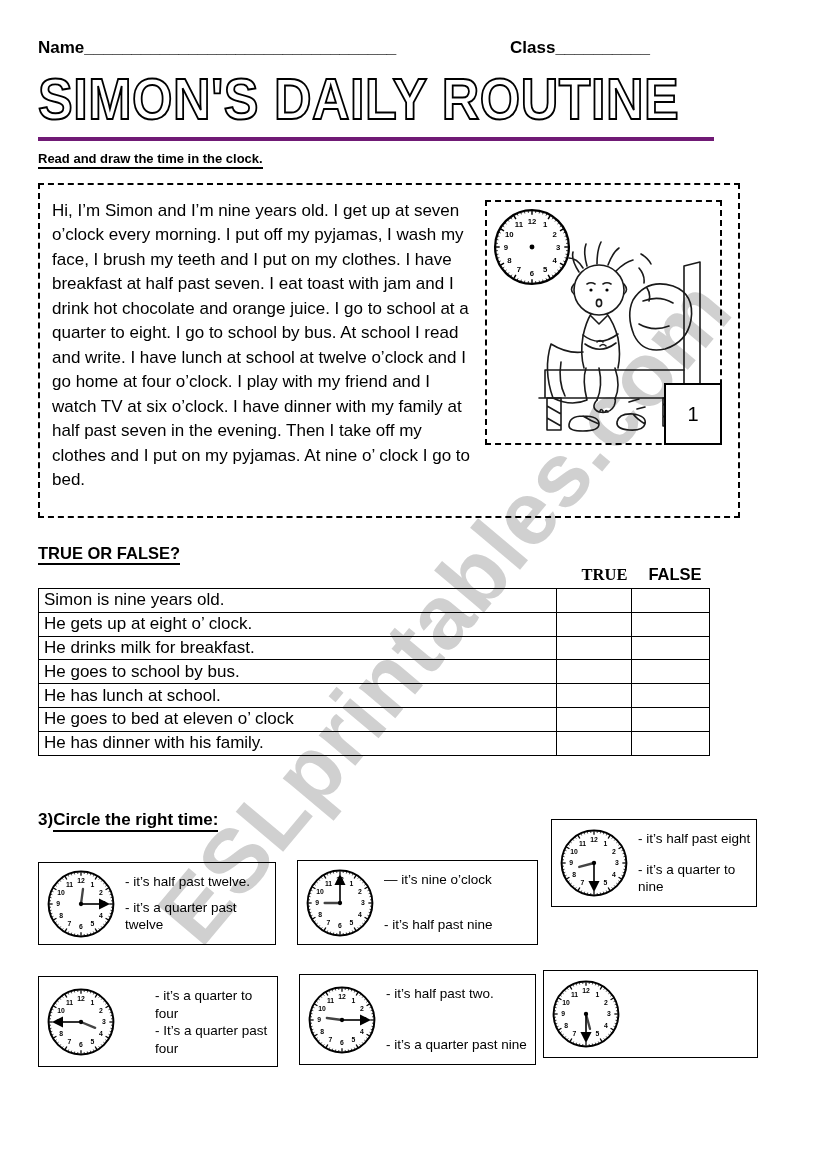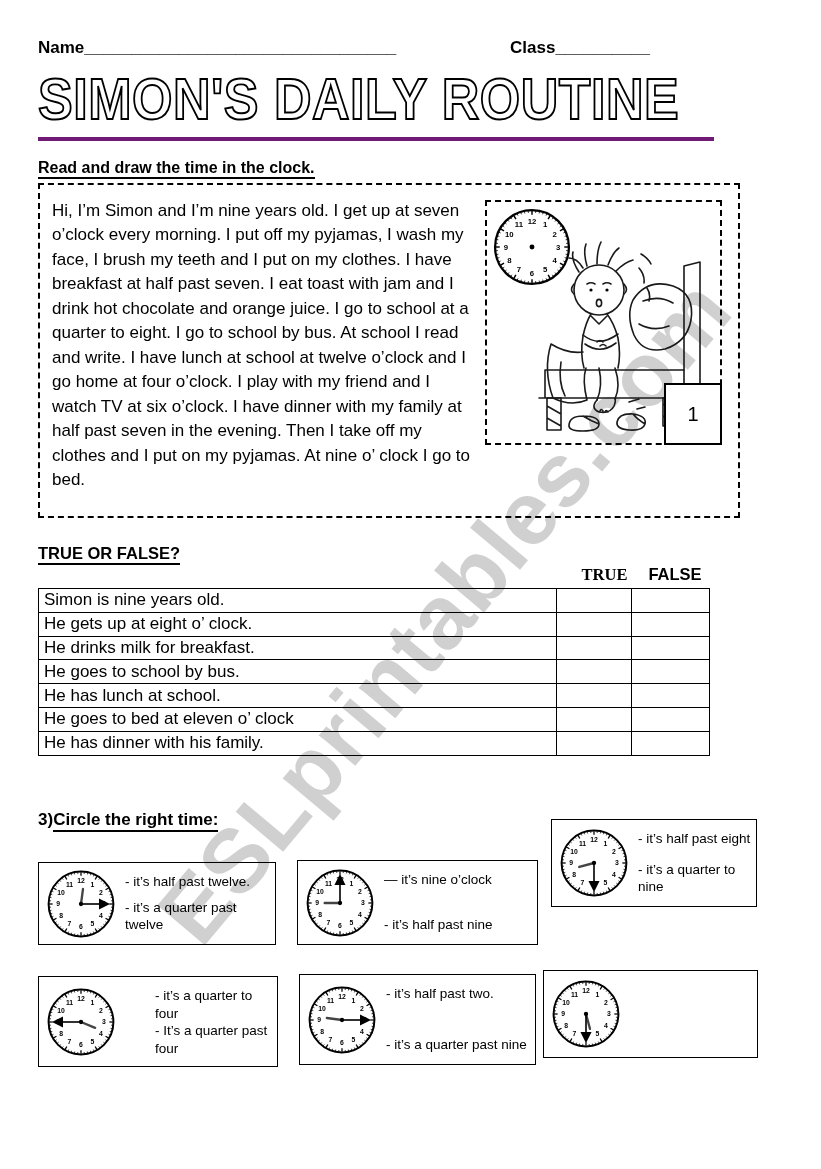--- a/index.html
+++ b/index.html
@@ -11,21 +11,21 @@
        font-size:90px;font-weight:bold;color:#b4b4b4;opacity:.62;white-space:nowrap;
        transform:rotate(-50deg);letter-spacing:1px;}
   
   .hdr{position:absolute;top:38px;left:38px;width:745px;font-weight:bold;font-size:17px;}
   .class-part{position:absolute;left:452px;top:0;margin-left:20px;}
   
   .title{position:absolute;left:38px;top:72px;width:676px;border-bottom:4px solid #701a75;padding-bottom:5px;}
   .title span{display:inline-block;font-size:52px;font-weight:700;letter-spacing:.5px;color:#fff;
       -webkit-text-stroke:1.8px #000;transform:scaleY(1.1);transform-origin:bottom;white-space:nowrap;}
   .h-ul{border-bottom:2.4px solid #000;padding-bottom:1px;}
-  .sec1-head{position:absolute;left:38px;top:159px;font-size:16px;font-weight:bold;}
+  .sec1-head{position:absolute;left:38px;top:151px;font-size:13px;font-weight:bold;}
   
   .reading-box{position:absolute;left:38px;top:183px;width:702px;height:335px;border:2px dashed #000;
       box-sizing:border-box;}
   .reading-box p{margin:0;padding:14px 10px 6px 12px;font-size:17px;line-height:1.44;}
   .illustration{float:right;position:relative;width:237px;height:245px;border:2px dashed #000;
       box-sizing:border-box;margin:15px 16px 4px 10px;background:transparent;}
   .blank-clock{position:absolute;left:4px;top:4px;width:82px;height:82px;}
   .boy-art{position:absolute;left:0;top:0;width:237px;height:241px;}
   .fig-box{position:absolute;right:-2px;bottom:-2px;width:54px;height:58px;border:2px solid #000;
       background:#fff;display:flex;align-items:center;justify-content:center;font-size:20px;}

